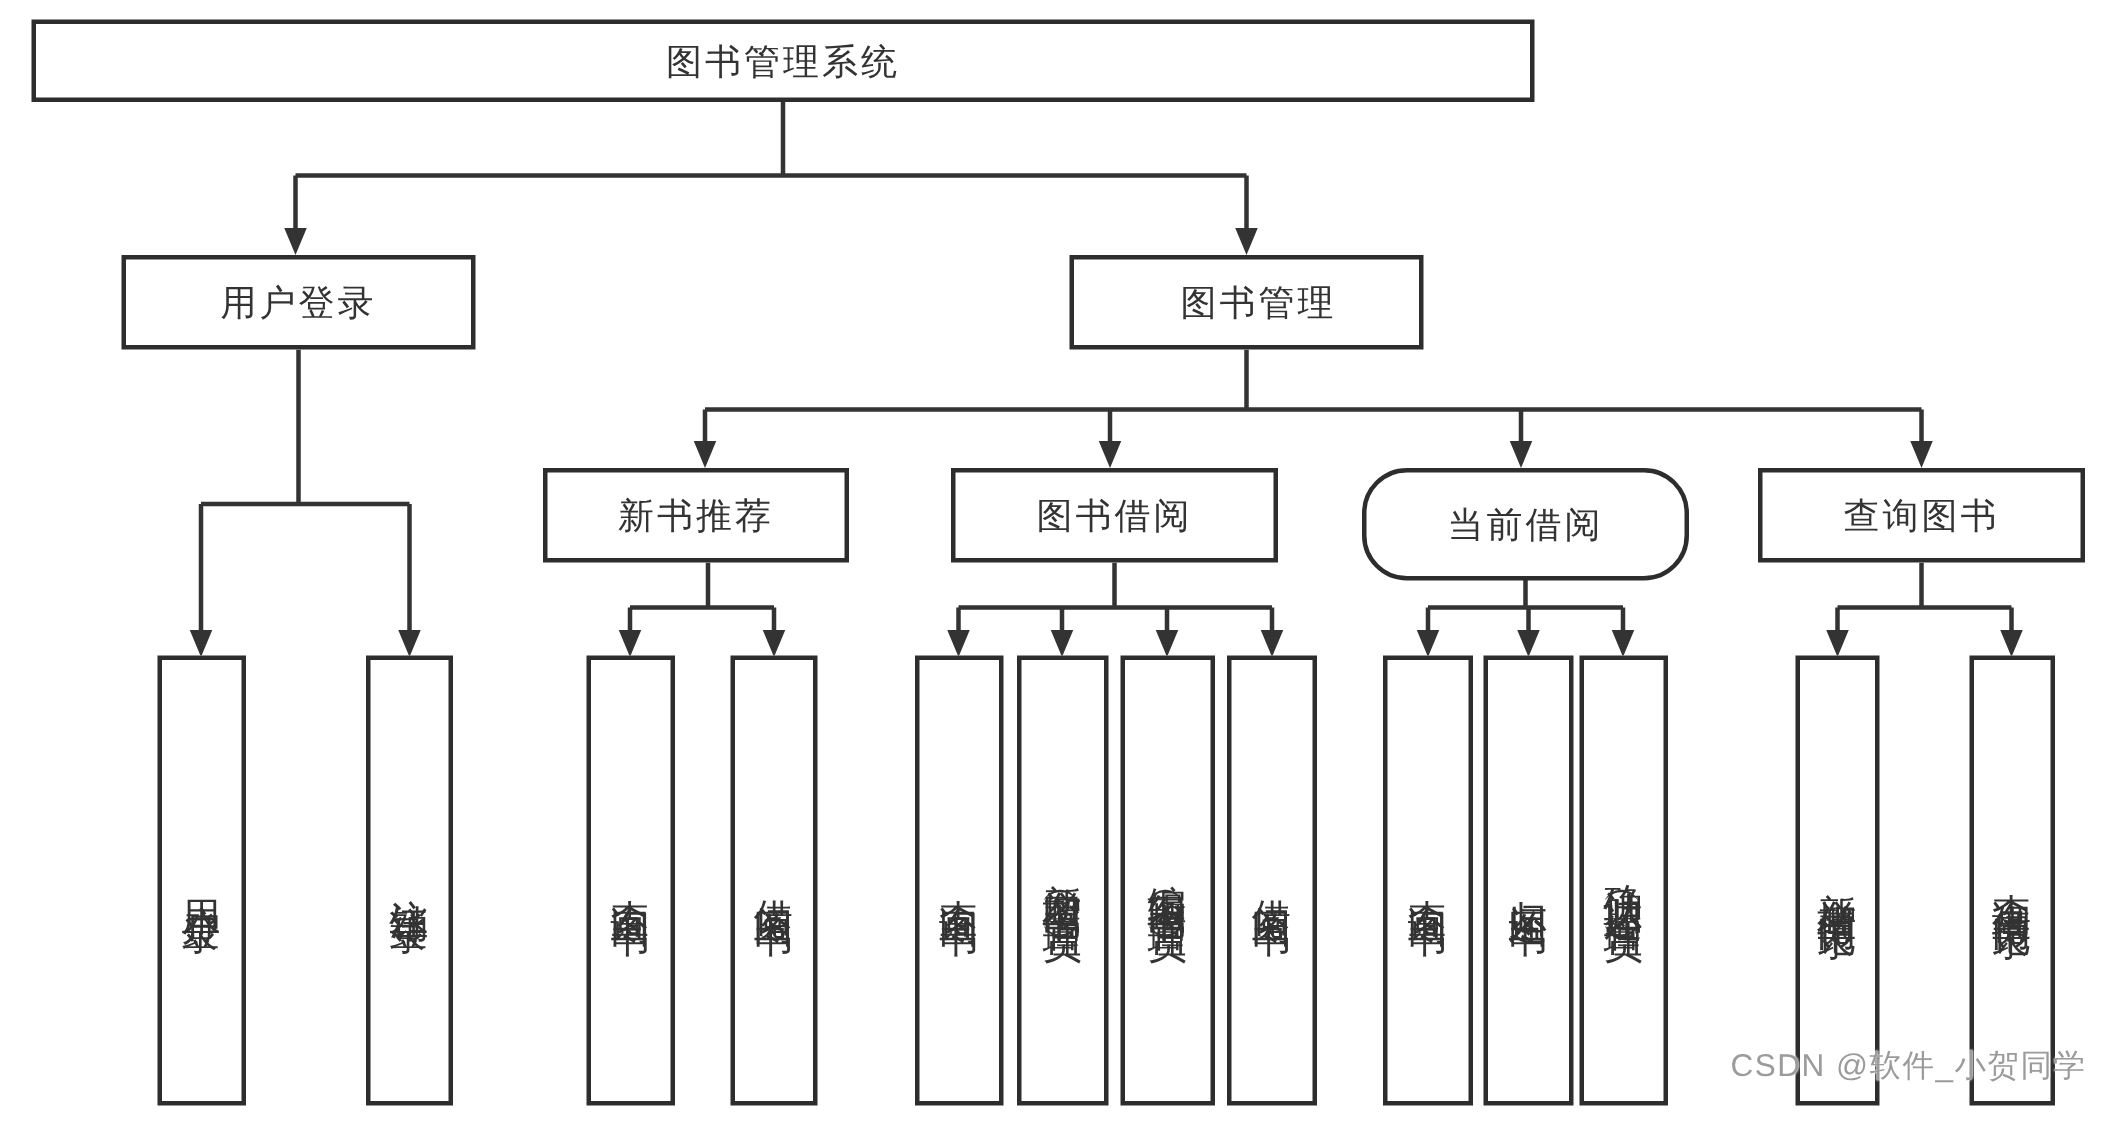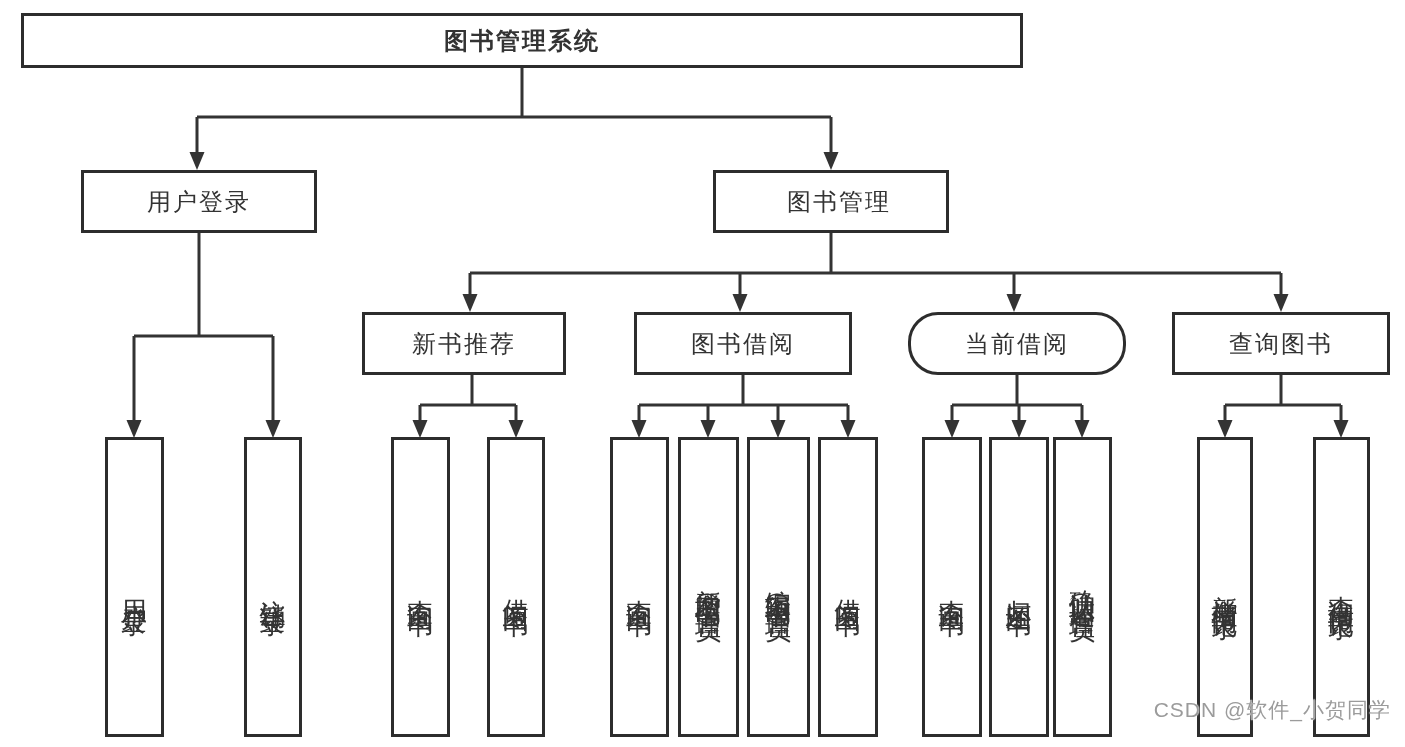--- a/index.html
+++ b/index.html
@@ -80,28 +80,28 @@
       <polygon points="778,438 770.5,420 785.5,420"></polygon>
       <polygon points="848,438 840.5,420 855.5,420"></polygon>
       <polygon points="952,438 944.5,420 959.5,420"></polygon>
       <polygon points="1019,438 1011.5,420 1026.5,420"></polygon>
       <polygon points="1082,438 1074.5,420 1089.5,420"></polygon>
       <polygon points="1225,438 1217.5,420 1232.5,420"></polygon>
       <polygon points="1341,438 1333.5,420 1348.5,420"></polygon>
     </g>
   </svg>
 
-  <div class="hbox" style="left:21px;top:13px;width:1002px;height:55px;font-weight:bold;">图书管理系统</div>
+  <div class="hbox" style="left:21px;top:13px;width:1002px;height:55px;">图书管理系统</div>
 
   <div class="hbox" style="left:81px;top:170px;width:236px;height:63px;">用户登录</div>
   <div class="hbox" style="left:713px;top:170px;width:236px;height:63px;padding-left:16px;">图书管理</div>
 
   <div class="hbox" style="left:362px;top:312px;width:204px;height:63px;">新书推荐</div>
   <div class="hbox" style="left:634px;top:312px;width:218px;height:63px;">图书借阅</div>
-  <div class="hbox" style="left:908px;top:312px;width:218px;height:63px;border-radius:30px;">当前借阅</div>
+  <div class="hbox" style="left:908px;top:312px;width:218px;height:75px;border-radius:30px;">当前借阅</div>
   <div class="hbox" style="left:1172px;top:312px;width:218px;height:63px;">查询图书</div>
 
   <div class="vbox" style="left:105px;width:59px;">
     <span>用户登录</span>
   </div>
   <div class="vbox" style="left:244px;width:58px;">
     <span>注销登录</span>
   </div>
 
   <div class="vbox" style="left:391px;width:59px;">

